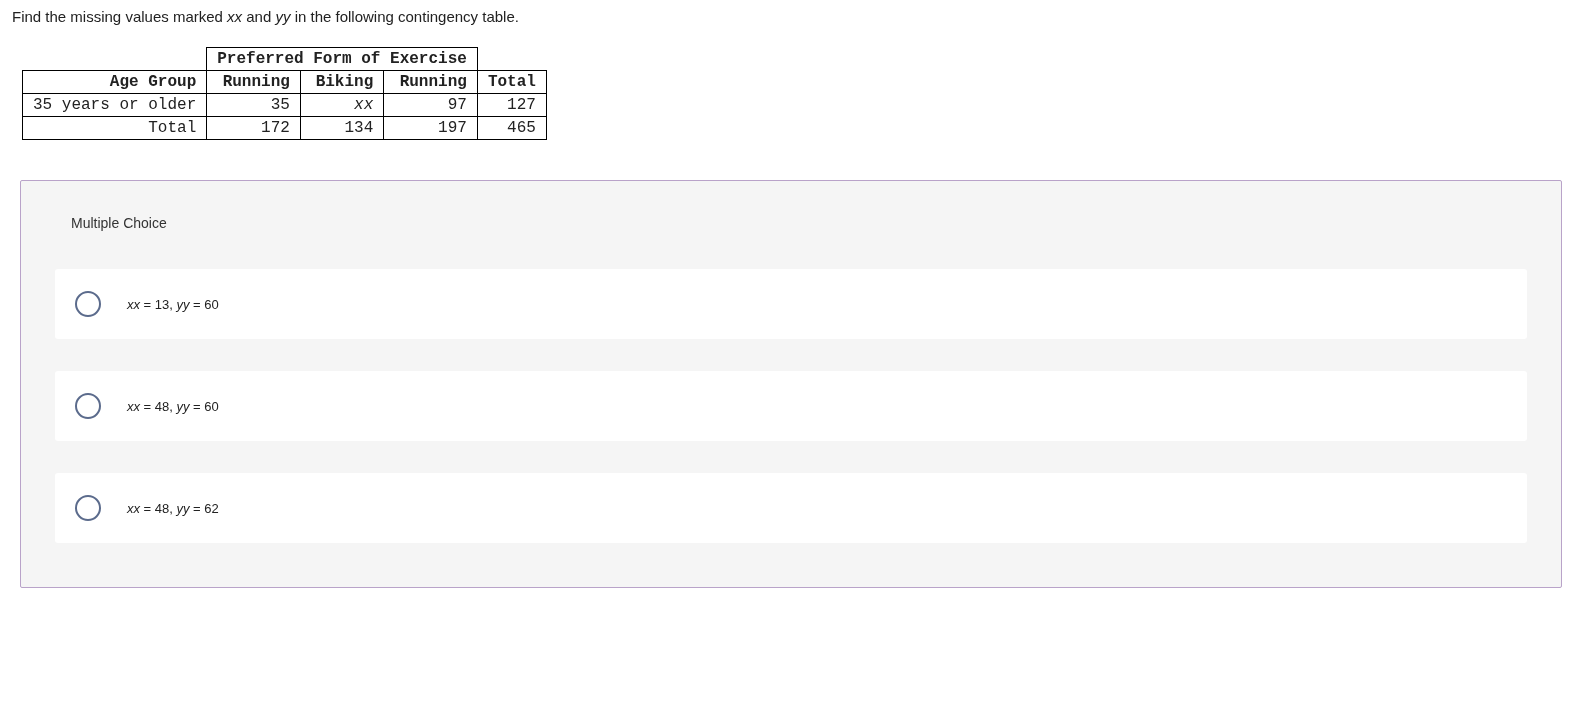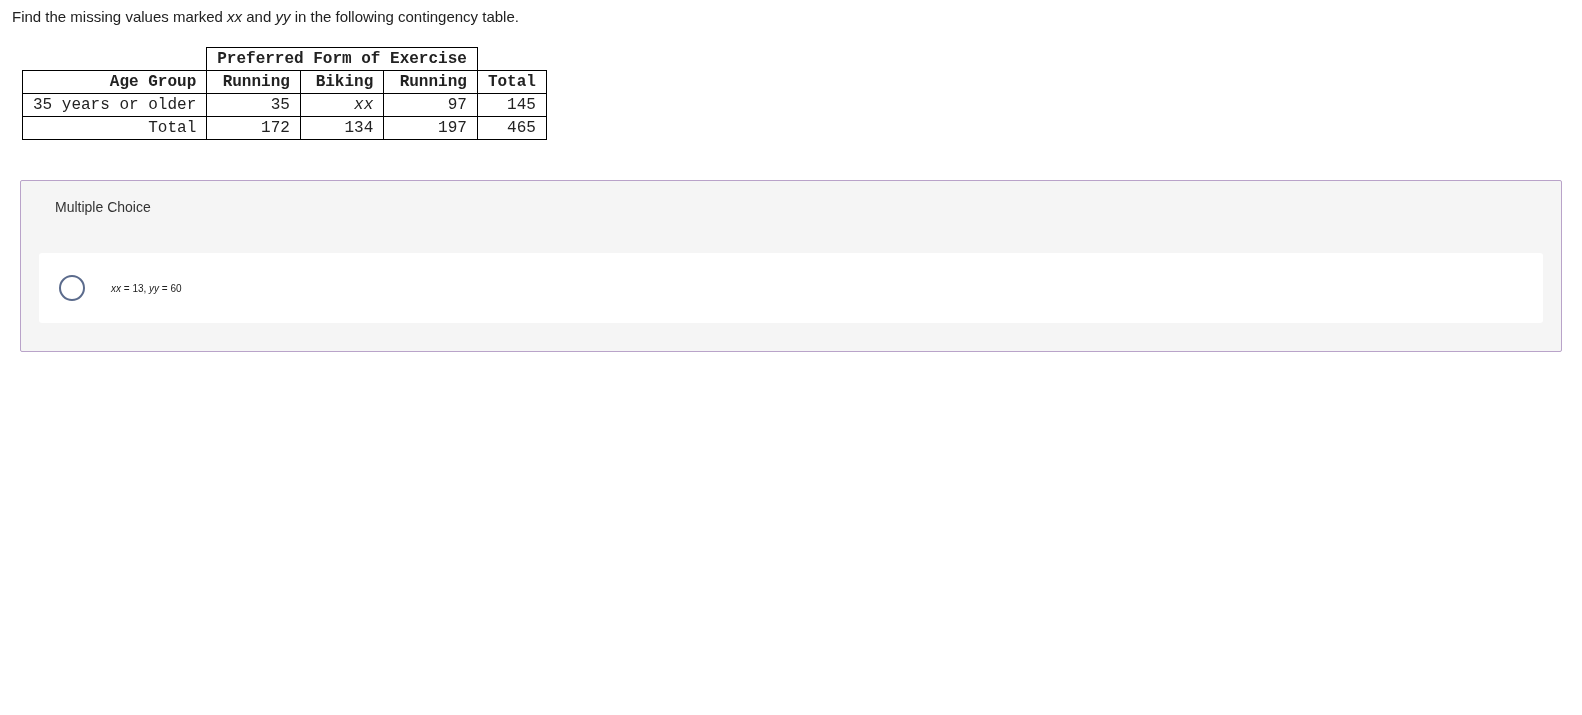--- a/index.html
+++ b/index.html
@@ -32,21 +32,21 @@
     }
     table.contingency .no-border-tl { border-top: none; border-left: none; }
     table.contingency .no-border-tr { border-top: none; border-right: none; }
     table.contingency .bold-head { font-weight: bold; }
     table.contingency .var { font-style: italic; }
     
     .mc-container {
       border: 1px solid #b9a3c9;
       border-radius: 2px;
       background: #f5f5f5;
-      padding: 0;
+      padding: 16px;
       margin: 0 8px 12px 8px;
     }
     .mc-header {
       padding: 18px 30px 18px 34px;
       font-size: 14px;
       color: #333;
     }
     .mc-options {
       padding: 20px 18px 28px 18px;
     }
@@ -63,21 +63,21 @@
     .mc-radio {
       width: 26px;
       height: 26px;
       border: 2px solid #5b6b8c;
       border-radius: 50%;
       margin-right: 26px;
       flex-shrink: 0;
       background: #fff;
     }
     .mc-label {
-      font-size: 10px;
+      font-size: 13px;
       color: #222;
     }
     .mc-label .var { font-style: italic; }
   </style>
 </head>
 <body>
 
 <div class="question-text">
   <span>Find the missing values marked </span><span class="var">xx</span><span> and </span><span class="var">yy</span><span> in the following contingency table.</span>
 </div>
@@ -94,21 +94,21 @@
     <td class="bold-head">Running</td>
     <td class="bold-head">Biking</td>
     <td class="bold-head">Running</td>
     <td class="bold-head">Total</td>
   </tr>
   <tr>
     <td>35 years or older</td>
     <td>35</td>
     <td class="var">xx</td>
     <td>97</td>
-    <td>145</td>
+    <td>127</td>
   </tr>
   <tr>
     <td>Total</td>
     <td>172</td>
     <td>134</td>
     <td>197</td>
     <td>465</td>
   </tr>
 </tbody>
   </table>
@@ -117,17 +117,29 @@
   <div class="mc-header">Multiple Choice</div>
   <div class="mc-options">
 
     <div class="mc-option">
       <div class="mc-radio"></div>
       <div class="mc-label">
         <span class="var">xx</span><span> = 13, </span><span class="var">yy</span><span> = 60</span>
       </div>
     </div>
 
+    <div class="mc-option">
+      <div class="mc-radio"></div>
+      <div class="mc-label">
+        <span class="var">xx</span><span> = 48, </span><span class="var">yy</span><span> = 60</span>
+      </div>
+    </div>
 
+    <div class="mc-option">
+      <div class="mc-radio"></div>
+      <div class="mc-label">
+        <span class="var">xx</span><span> = 48, </span><span class="var">yy</span><span> = 62</span>
+      </div>
+    </div>
 
 
   </div>
 </div>
 
 </body></html>

